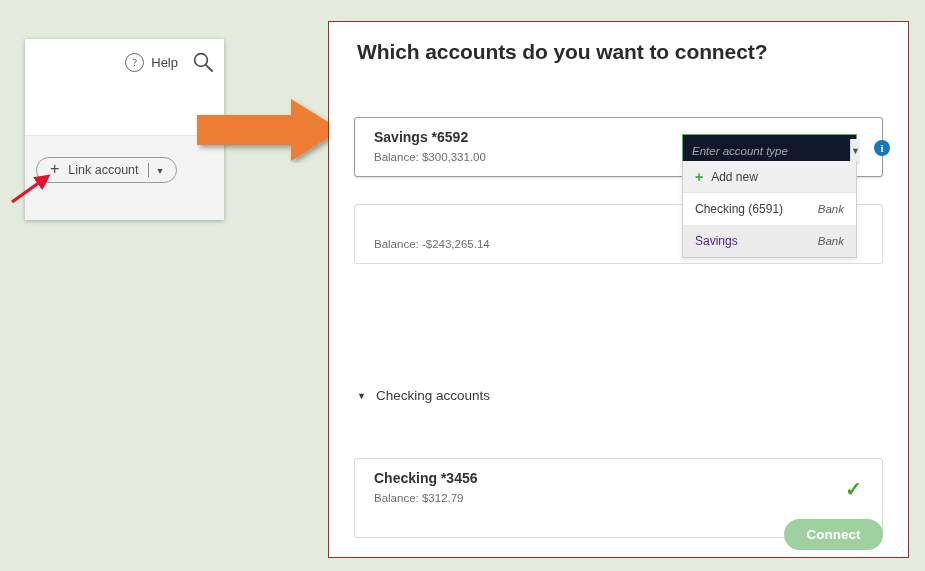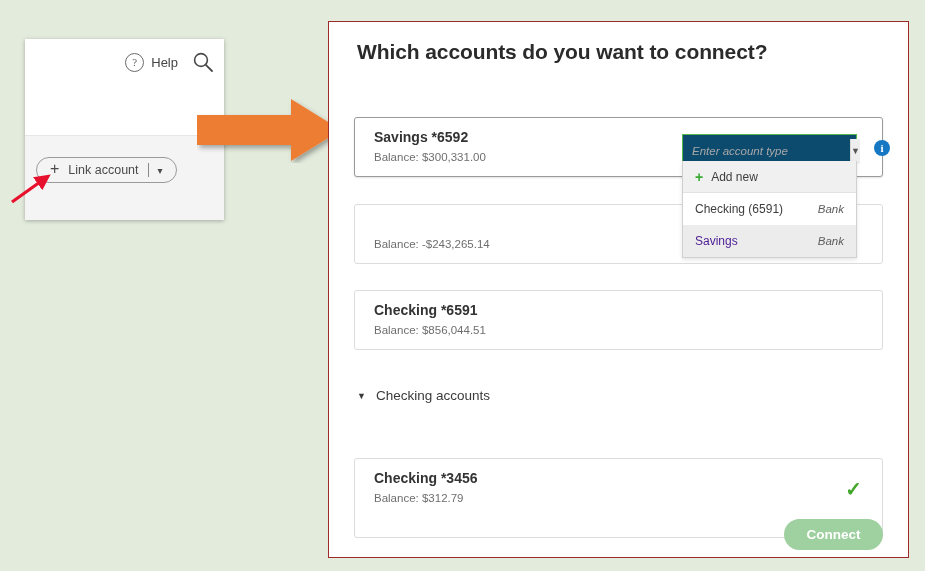--- a/index.html
+++ b/index.html
@@ -176,21 +176,21 @@
   #card-connected{ top: 436px; height: 80px; }
 
   
   #account-type-select {
     position: absolute;
     left: 327px;
     top: 16px;
     width: 175px;
     height: 34px;
     border: 1px solid #53b947;
-    background: #0c4a6e;
+    background: #0f172a;
     box-sizing: border-box;
     display: flex;
     align-items: center;
     z-index: 40;
   }
   #account-type-input {
     flex: 1;
     border: none;
     outline: none;
     background: transparent;
@@ -404,24 +404,20 @@
         <span class="dd-label">Savings</span>
         <span class="dd-type">Bank</span>
       </div>
     </div>
   </div>
 
   <div id="card-visa" class="account-card">
     <div class="card-balance">Balance: -$243,265.14</div>
   </div>
 
-  <div id="card-checking" class="account-card">
-    <div class="card-name">Checking *6591</div>
-    <div class="card-balance">Balance: $856,044.51</div>
-  </div>
 
   <div id="connected-header">
     <span id="connected-caret">▼</span>
     <span id="connected-label">Checking accounts</span>
   </div>
 
   <div id="card-connected" class="account-card">
     <div class="card-name">Checking *3456</div>
     <div class="card-balance">Balance: $312.79</div>
     <div id="connected-check">✓</div>

